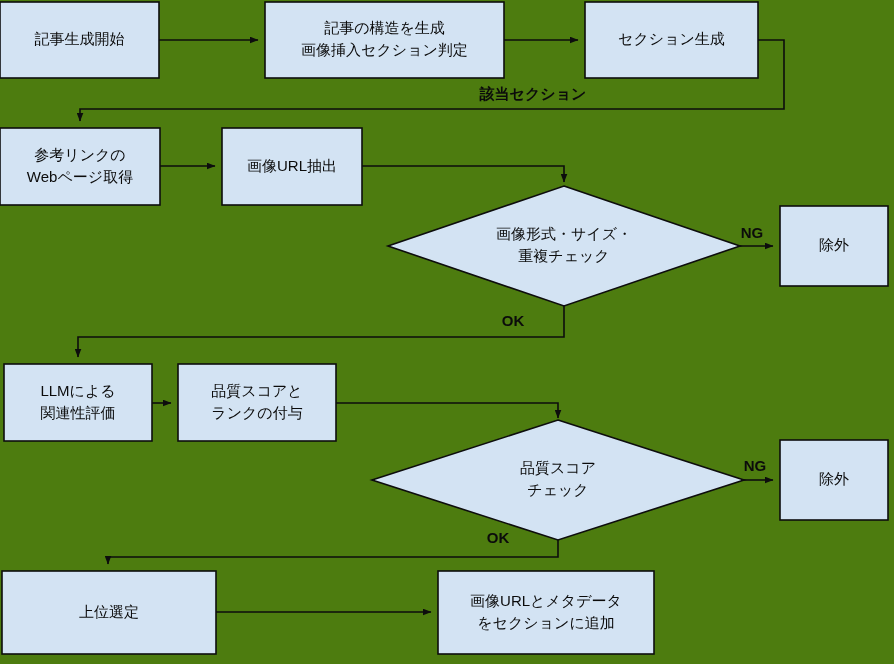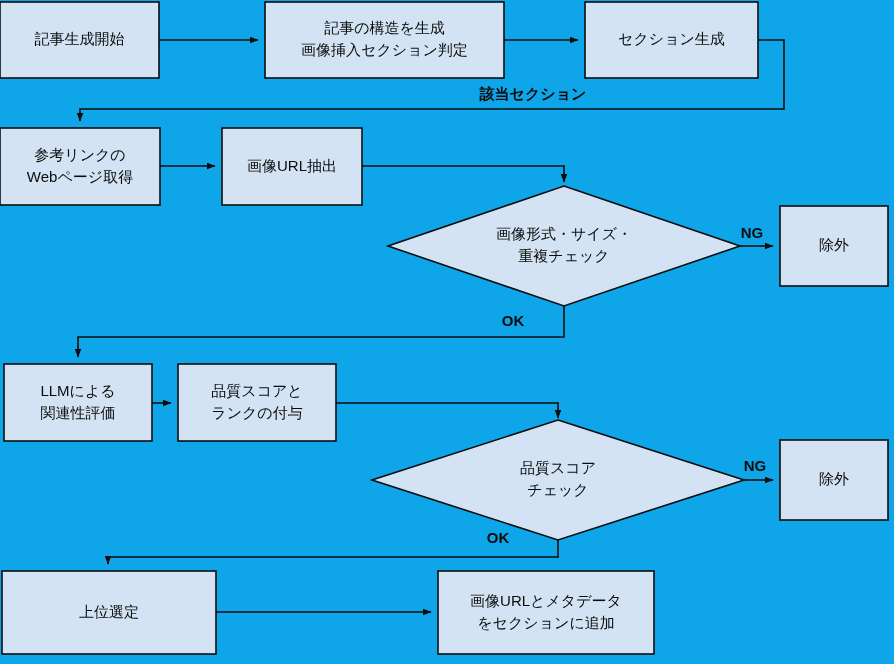--- a/index.html
+++ b/index.html
@@ -10,21 +10,21 @@
   body {
     width: 894px;
     height: 664px;
     overflow: hidden;
     font-family: "Liberation Sans", "DejaVu Sans", sans-serif;
   }
   #diagram-root {
     position: relative;
     width: 894px;
     height: 664px;
-    background: #0ea5e9;
+    background: #4d7c0f;
   }
   svg.flow {
     display: block;
     width: 894px;
     height: 664px;
   }
   .node-shape {
     fill: #d3e3f3;
     stroke: #0d0d0d;
     stroke-width: 1.6;

